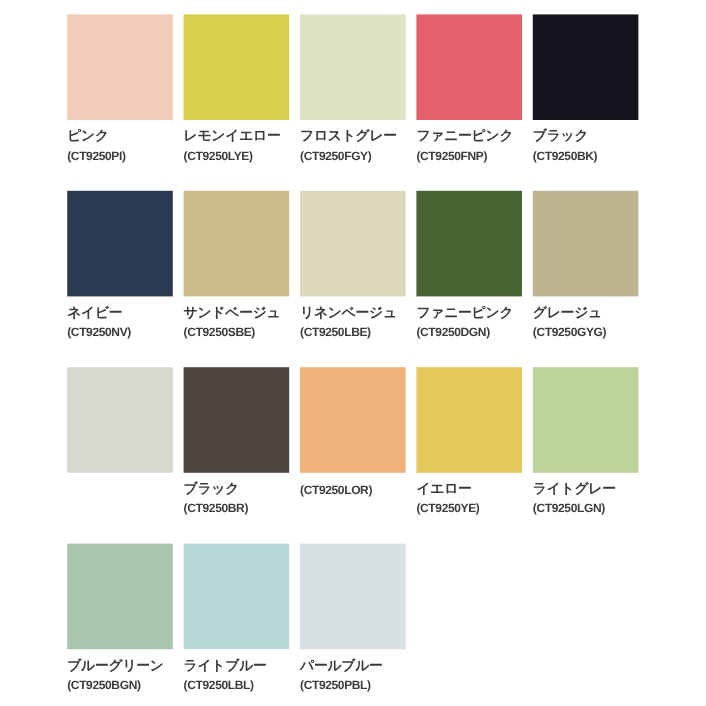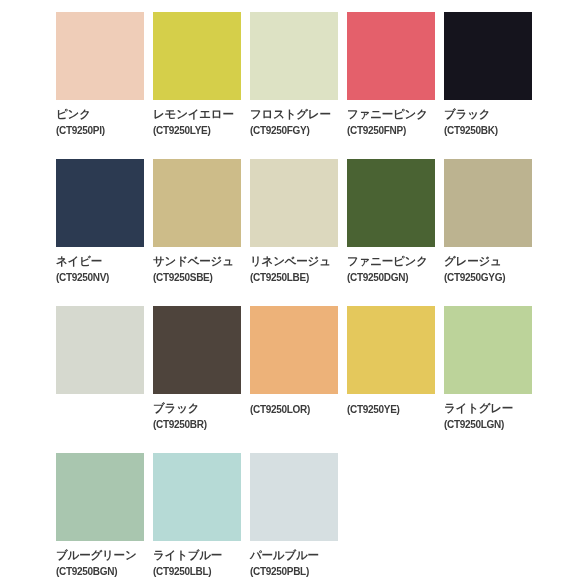--- a/index.html
+++ b/index.html
@@ -149,20 +149,21 @@
     </div>
     <div class="swatch-cell">
       <div class="swatch-chip" style="background-color: rgb(237, 178, 121);"></div>
       <div class="swatch-text">
         <div class="swatch-code">(CT9250LOR)</div>
       </div>
     </div>
     <div class="swatch-cell">
       <div class="swatch-chip" style="background-color: rgb(228, 200, 92);"></div>
       <div class="swatch-text">
+        <div class="swatch-name">イエロー</div>
         <div class="swatch-code">(CT9250YE)</div>
       </div>
     </div>
     <div class="swatch-cell">
       <div class="swatch-chip" style="background-color: rgb(188, 211, 154);"></div>
       <div class="swatch-text">
         <div class="swatch-name">ライトグレー</div>
         <div class="swatch-code">(CT9250LGN)</div>
       </div>
     </div>

